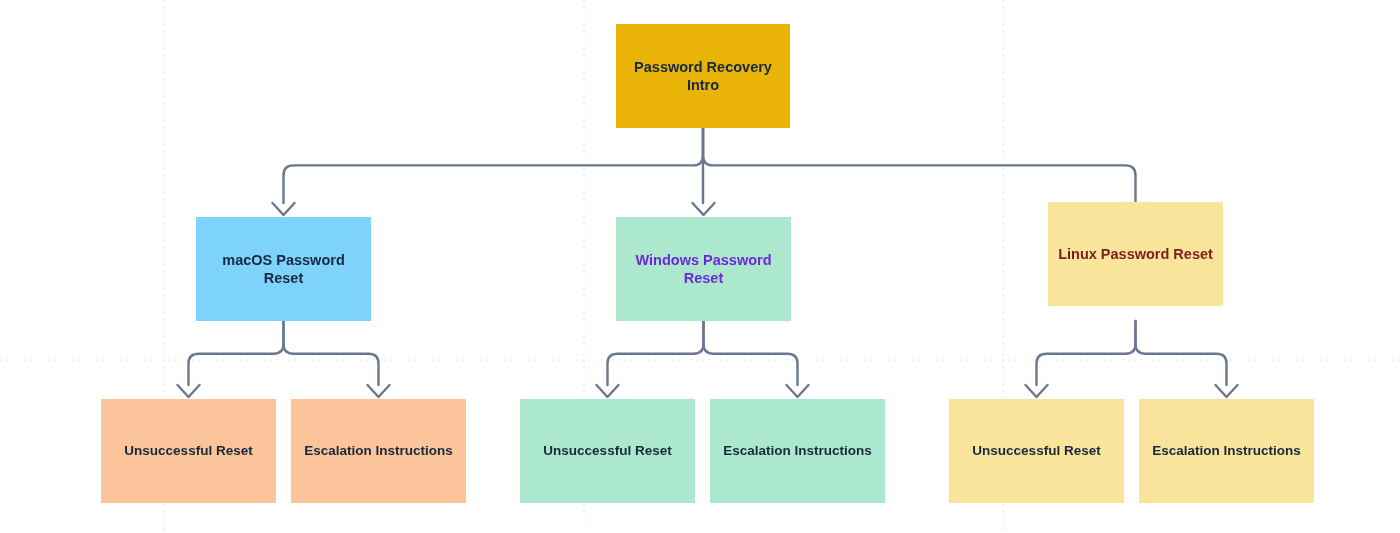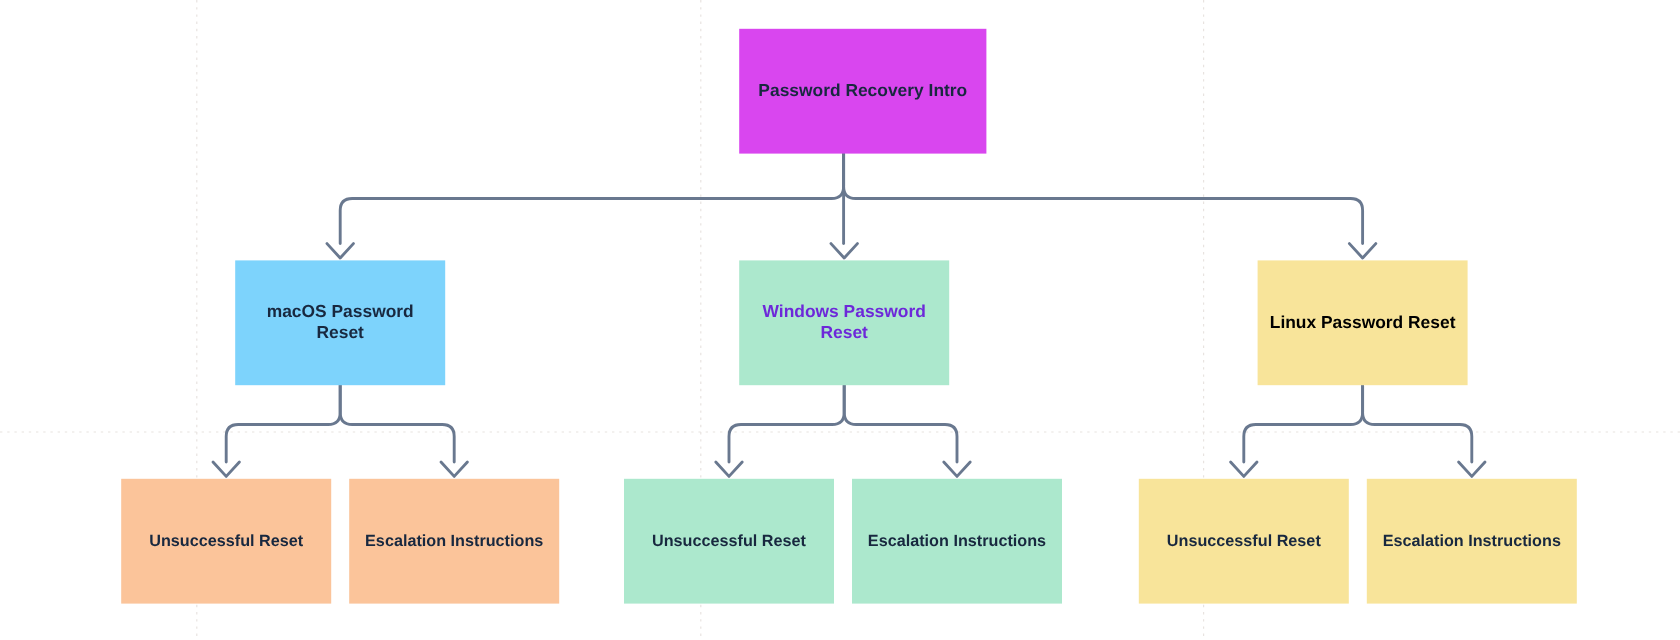--- a/index.html
+++ b/index.html
@@ -84,21 +84,21 @@
         <path d="M 786.5 385 L 797.5 397 L 808.5 385" stroke="#69788f" stroke-width="2.4" fill="none" stroke-linecap="round" stroke-linejoin="round"></path>
         <path d="M 1135.5 321 L 1135.5 343.76 Q 1135.5 353.76 1125.5 353.76 L 1046.5 353.76 Q 1036.5 353.76 1036.5 363.76 L 1036.5 385" stroke="#69788f" stroke-width="2.4" fill="none" stroke-linecap="round" stroke-linejoin="round"></path>
         <path d="M 1025.5 385 L 1036.5 397 L 1047.5 385" stroke="#69788f" stroke-width="2.4" fill="none" stroke-linecap="round" stroke-linejoin="round"></path>
         <path d="M 1135.5 321 L 1135.5 343.76 Q 1135.5 353.76 1145.5 353.76 L 1216.5 353.76 Q 1226.5 353.76 1226.5 363.76 L 1226.5 385" stroke="#69788f" stroke-width="2.4" fill="none" stroke-linecap="round" stroke-linejoin="round"></path>
         <path d="M 1215.5 385 L 1226.5 397 L 1237.5 385" stroke="#69788f" stroke-width="2.4" fill="none" stroke-linecap="round" stroke-linejoin="round"></path>
       </g>
   </svg>
 
   <div id="node-layer">
 
-    <div class="node lvl0" id="n-root" style="left: 616px; top: 24px; width: 206px; height: 104px; background: #d946ef; color: rgb(24, 40, 63);">
+    <div class="node lvl0" id="n-root" style="left: 616px; top: 24px; width: 174px; height: 104px; background: #eab308; color: rgb(24, 40, 63);">
       <span class="node-label">Password Recovery Intro</span>
     </div>
 
     <div class="node lvl1" id="n-b0" style="left: 196px; top: 217px; width: 175px; height: 104px; background: #7dd3fc; color: rgb(24, 40, 63);">
       <span class="node-label">macOS Password Reset</span>
     </div>
     <div class="node lvl2" id="n-b0c0" style="left: 101px; top: 399px; width: 175px; height: 104px; background: rgb(251, 196, 154); color: rgb(24, 40, 63);">
       <span class="node-label">Unsuccessful Reset</span>
     </div>
     <div class="node lvl2" id="n-b0c1" style="left: 291px; top: 399px; width: 175px; height: 104px; background: rgb(251, 196, 154); color: rgb(24, 40, 63);">
@@ -108,21 +108,21 @@
     <div class="node lvl1" id="n-b1" style="left: 616px; top: 217px; width: 175px; height: 104px; background: rgb(172, 232, 205); color: #6d28d9;">
       <span class="node-label">Windows Password Reset</span>
     </div>
     <div class="node lvl2" id="n-b1c0" style="left: 520px; top: 399px; width: 175px; height: 104px; background: rgb(172, 232, 205); color: rgb(24, 40, 63);">
       <span class="node-label">Unsuccessful Reset</span>
     </div>
     <div class="node lvl2" id="n-b1c1" style="left: 710px; top: 399px; width: 175px; height: 104px; background: rgb(172, 232, 205); color: rgb(24, 40, 63);">
       <span class="node-label">Escalation Instructions</span>
     </div>
 
-    <div class="node lvl1" id="n-b2" style="left: 1048px; top: 217px; width: 175px; height: 104px; background: rgb(248, 228, 154); color: #000000;">
+    <div class="node lvl1" id="n-b2" style="left: 1048px; top: 202px; width: 175px; height: 104px; background: rgb(248, 228, 154); color: #7f1d1d;">
       <span class="node-label">Linux Password Reset</span>
     </div>
     <div class="node lvl2" id="n-b2c0" style="left: 949px; top: 399px; width: 175px; height: 104px; background: rgb(248, 228, 154); color: rgb(24, 40, 63);">
       <span class="node-label">Unsuccessful Reset</span>
     </div>
     <div class="node lvl2" id="n-b2c1" style="left: 1139px; top: 399px; width: 175px; height: 104px; background: rgb(248, 228, 154); color: rgb(24, 40, 63);">
       <span class="node-label">Escalation Instructions</span>
     </div>
 
   </div>

